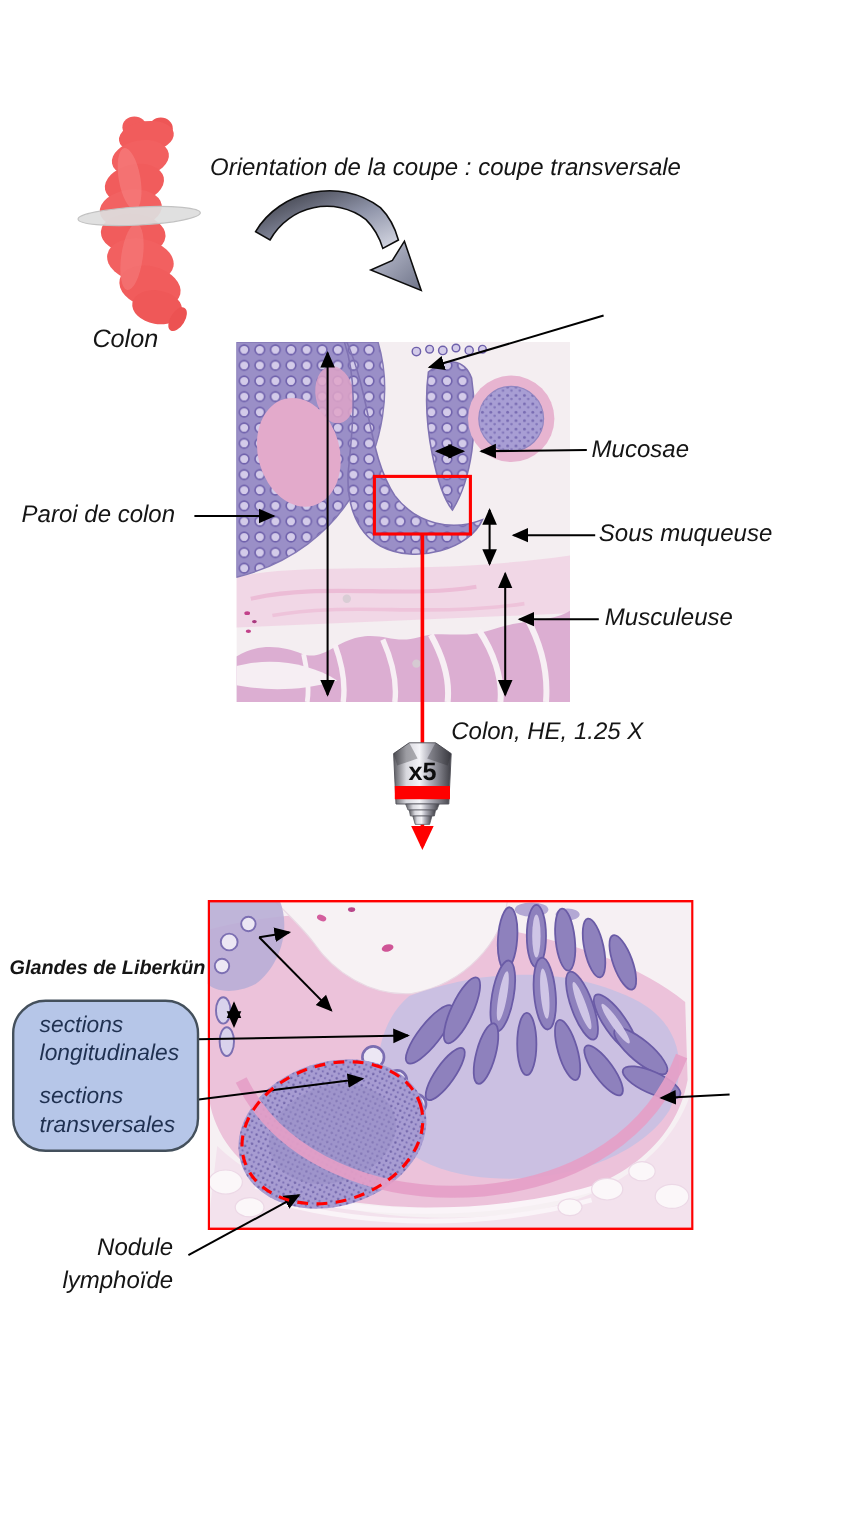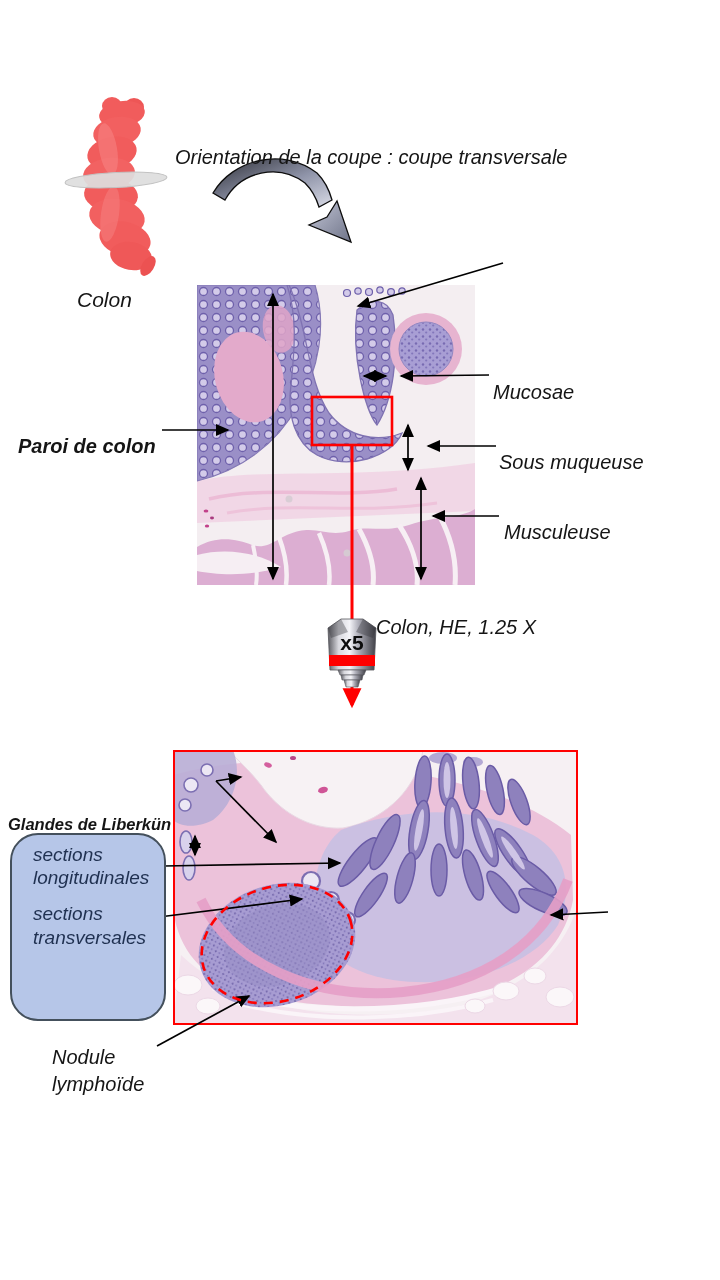--- a/index.html
+++ b/index.html
@@ -1,22 +1,22 @@
 <!DOCTYPE html>
 <html><head>
 <meta charset="utf-8">
 <style>
   html,body{margin:0;padding:0;background:#fff;}
   #stage{position:relative;width:720px;height:1280px;background:#ffffff;overflow:hidden;
          font-family:"Liberation Sans",sans-serif;}
   .abs{position:absolute;}
   .lbl{position:absolute;font:italic 20px/1.34 "Liberation Sans",sans-serif;color:#151515;
-       white-space:pre-line;z-index:7;margin-top:17px;}
+       white-space:pre-line;z-index:7;}
   .lbl.small{font-size:16.5px;font-weight:bold;}
-  #sections-box{position:absolute;left:10px;top:833px;width:156px;height:188px;
+  #sections-box{position:absolute;left:10px;top:833px;width:156px;height:127px;
        background:#b6c6e8;border:2px solid #44505c;border-radius:28px;box-sizing:border-box;
        padding:8px 4px 4px 21px;z-index:7;}
   #sections-box p{margin:0;font:italic 19px/1.22 "Liberation Sans",sans-serif;color:#1f3050;
        white-space:pre-line;}
   #sections-box p.first{margin-bottom:13px;}
   svg{display:block;}
   #annotations{z-index:5;pointer-events:none;}
   #micro1{z-index:1;} #micro2{z-index:1;}
   #objective-svg{z-index:6;}
   #colon-svg,#swoosh-svg{z-index:2;}
@@ -255,29 +255,29 @@
     <text x="28" y="32" text-anchor="middle" font-family="Liberation Sans, sans-serif" font-size="21" font-weight="bold" fill="#0d0d0d">x5</text>
     <rect x="5" y="37" width="46" height="11" fill="#ff0000"></rect>
     <path d="M14,52 L42,52 L40,57 L16,57 Z" fill="url(#metal)" stroke="#55555c" stroke-width="0.6"></path>
     <path d="M17,57 L39,57 L38,62 L18,62 Z" fill="url(#metal)" stroke="#55555c" stroke-width="0.6"></path>
     <path d="M20,62 L36,62 L34,69 L22,69 Z" fill="url(#metal)" stroke="#55555c" stroke-width="0.6"></path>
   </svg>
 
   <div class="lbl" style="left:175px;top:127px;">Orientation de la coupe : coupe transversale</div>
   <div class="lbl" style="left:77px;top:269px;font-size:21px;">Colon</div>
   <div class="lbl" style="left:493px;top:362px;">Mucosae</div>
-  <div class="lbl" style="left:18px;top:416px;font-weight:bold;">Paroi de colon</div>
+  <div class="lbl" style="left:18px;top:416px;">Paroi de colon</div>
   <div class="lbl" style="left:499px;top:432px;">Sous muqueuse</div>
   <div class="lbl" style="left:504px;top:502px;">Musculeuse</div>
   <div class="lbl" style="left:376px;top:597px;">Colon, HE, 1.25 X</div>
   <div class="lbl small" style="left:8px;top:796px;font-style:italic;">Glandes de Liberkün</div>
 
   <div id="sections-box">
     <p class="first">sections
 longitudinales</p>
     <p>sections
 transversales</p>
   </div>
 
-  <div class="lbl" style="left:52px;top:1027px;">Nodule
+  <div class="lbl" style="left:52px;top:1027px;text-align:right;">Nodule
 lymphoïde</div>
 
 </div>
 
 </body></html>

